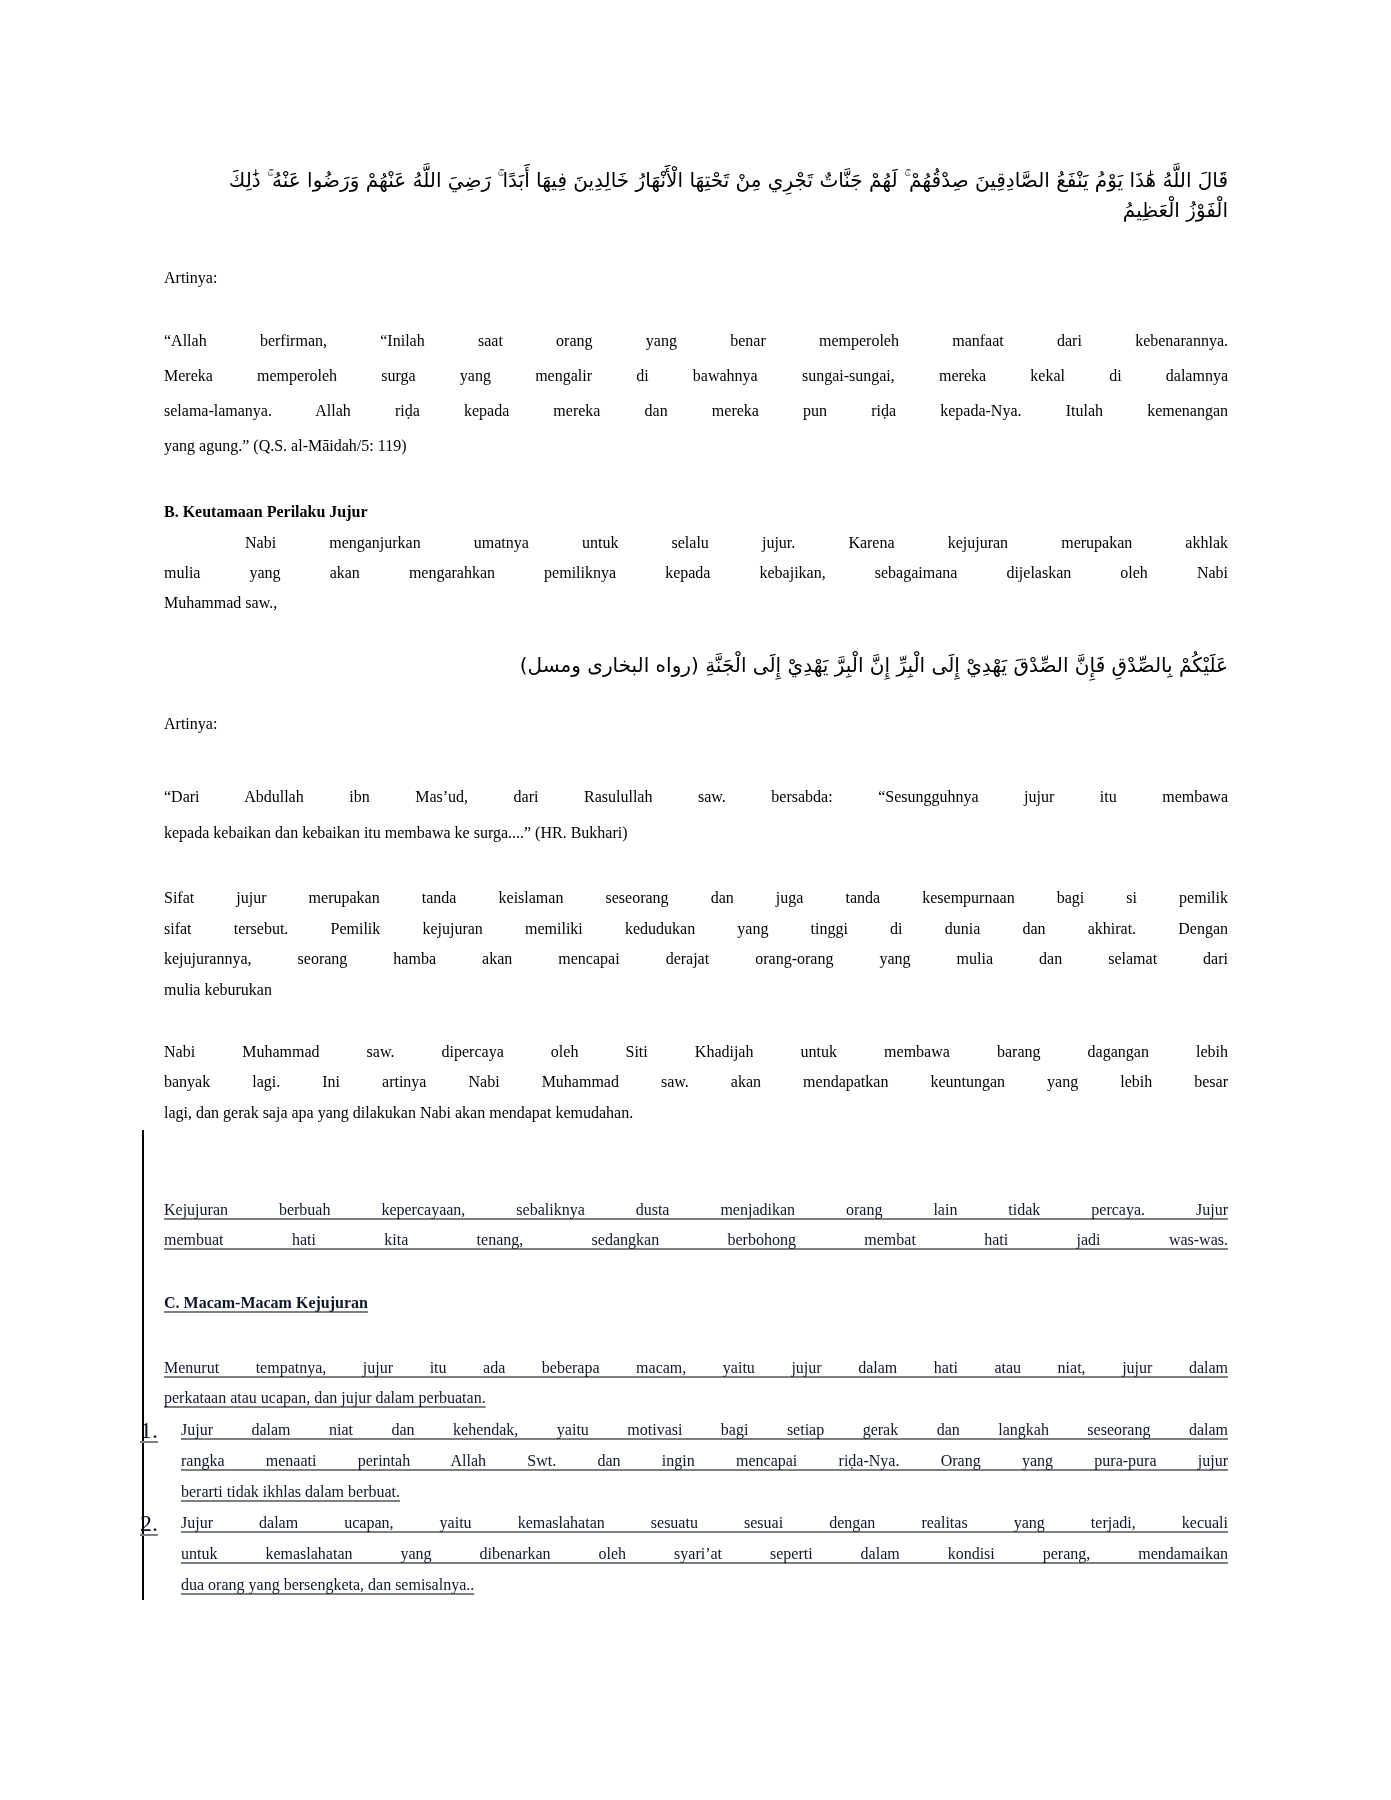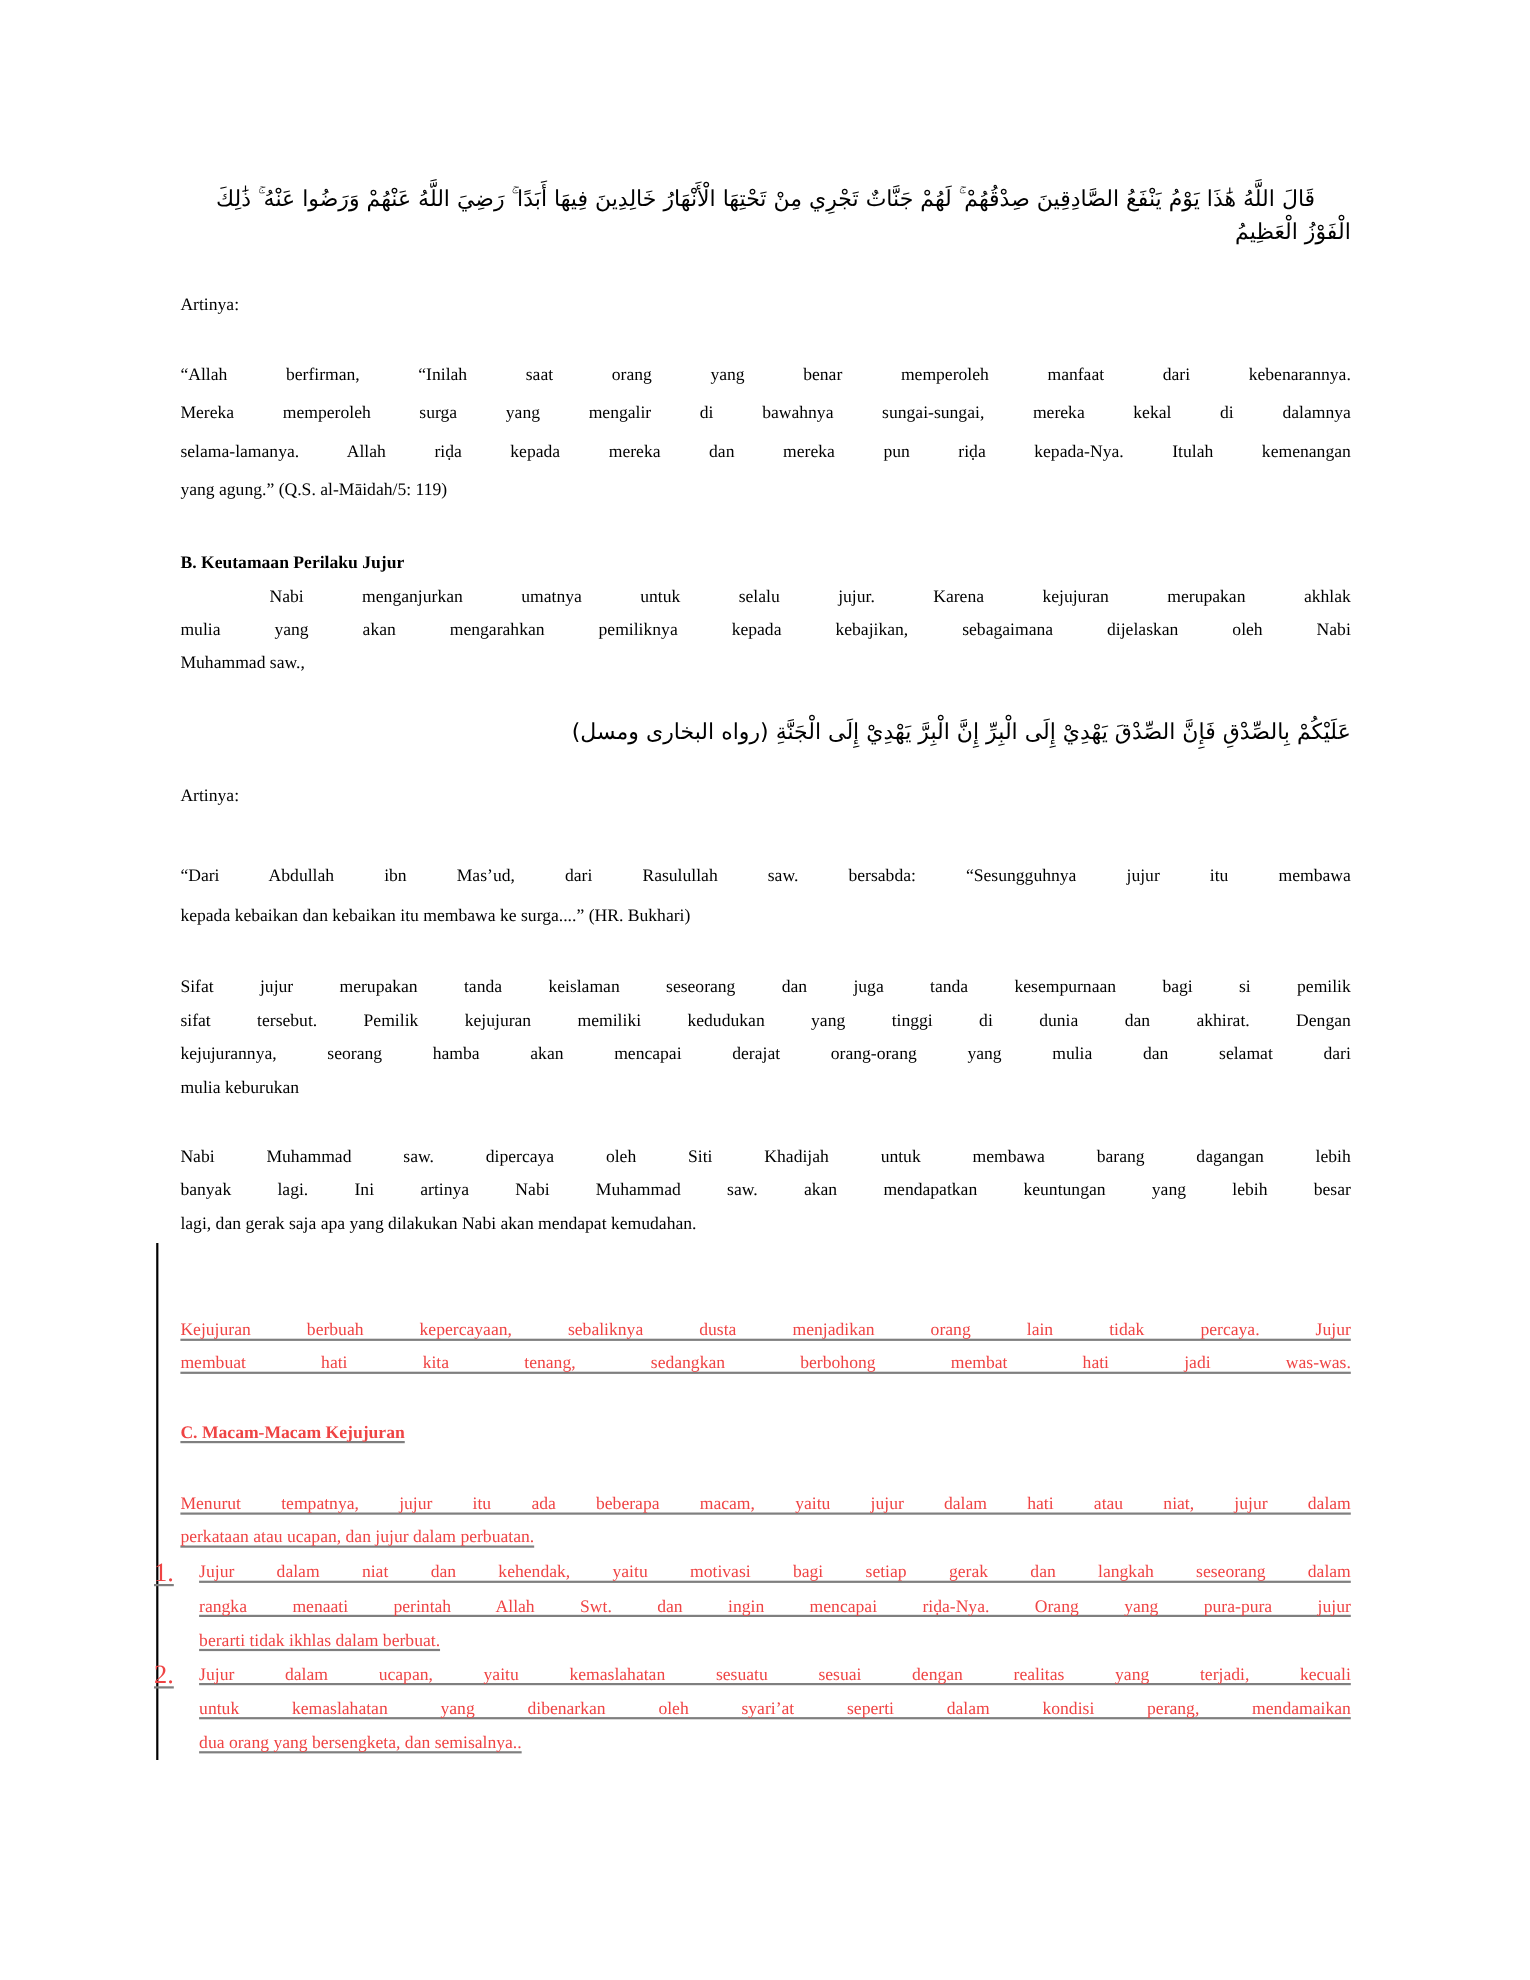--- a/index.html
+++ b/index.html
@@ -4,32 +4,32 @@
 <style>
   html, body { margin: 0; padding: 0; background: #ffffff; }
   body { width: 1391px; height: 1800px; position: relative; overflow: hidden;
          font-family: "Liberation Serif", "DejaVu Serif", serif; color: #000; }
   .line { position: absolute; left: 164px; width: 1064px; font-size: 16px;
           line-height: 30px; white-space: nowrap; }
   .just { text-align: justify; text-align-last: justify; white-space: normal; }
   .arabic { font-family: "DejaVu Sans", sans-serif; direction: rtl; text-align: right;
             font-size: 20px; }
   .bold { font-weight: bold; }
-  .ins { color: #ef4444; text-decoration: underline; text-decoration-thickness: 2px;
+  .ins { color: #0f172a; text-decoration: underline; text-decoration-thickness: 2px;
          text-underline-offset: 3px; text-decoration-color: #7f7f7f; font-family: Liberation Serif, serif; }
   .change-bar { position: absolute; left: 142px; top: 1130px; width: 2px; height: 470px;
                 background: #000; }
   .num { position: absolute; font-size: 24px; line-height: 30px; }
 </style>
 </head>
 <body>
 
 <div>
 
-  <div class="line arabic" style="top:165px;text-align:center;">قَالَ اللَّهُ هَٰذَا يَوْمُ يَنْفَعُ الصَّادِقِينَ صِدْقُهُمْ ۚ لَهُمْ جَنَّاتٌ تَجْرِي مِنْ تَحْتِهَا الْأَنْهَارُ خَالِدِينَ فِيهَا أَبَدًا ۚ رَضِيَ اللَّهُ عَنْهُمْ وَرَضُوا عَنْهُ ۚ ذَٰلِكَ</div>
+  <div class="line arabic" style="top:165px;">قَالَ اللَّهُ هَٰذَا يَوْمُ يَنْفَعُ الصَّادِقِينَ صِدْقُهُمْ ۚ لَهُمْ جَنَّاتٌ تَجْرِي مِنْ تَحْتِهَا الْأَنْهَارُ خَالِدِينَ فِيهَا أَبَدًا ۚ رَضِيَ اللَّهُ عَنْهُمْ وَرَضُوا عَنْهُ ۚ ذَٰلِكَ</div>
   <div class="line arabic" style="top:195px;">الْفَوْزُ الْعَظِيمُ</div>
 
   <div class="line" style="top:263px;">Artinya:</div>
 
   <div class="line just" style="top:326px;">“Allah berfirman, “Inilah saat orang yang benar memperoleh manfaat dari kebenarannya.</div>
   <div class="line just" style="top:361px;">Mereka memperoleh surga yang mengalir di bawahnya sungai-sungai, mereka kekal di dalamnya</div>
   <div class="line just" style="top:396px;">selama-lamanya. Allah riḍa kepada mereka dan mereka pun riḍa kepada-Nya. Itulah kemenangan</div>
   <div class="line" style="top:431px;">yang agung.” (Q.S. al-Māidah/5: 119)</div>
 
   <div class="line bold" style="top:497px;">B. Keutamaan Perilaku Jujur</div>

